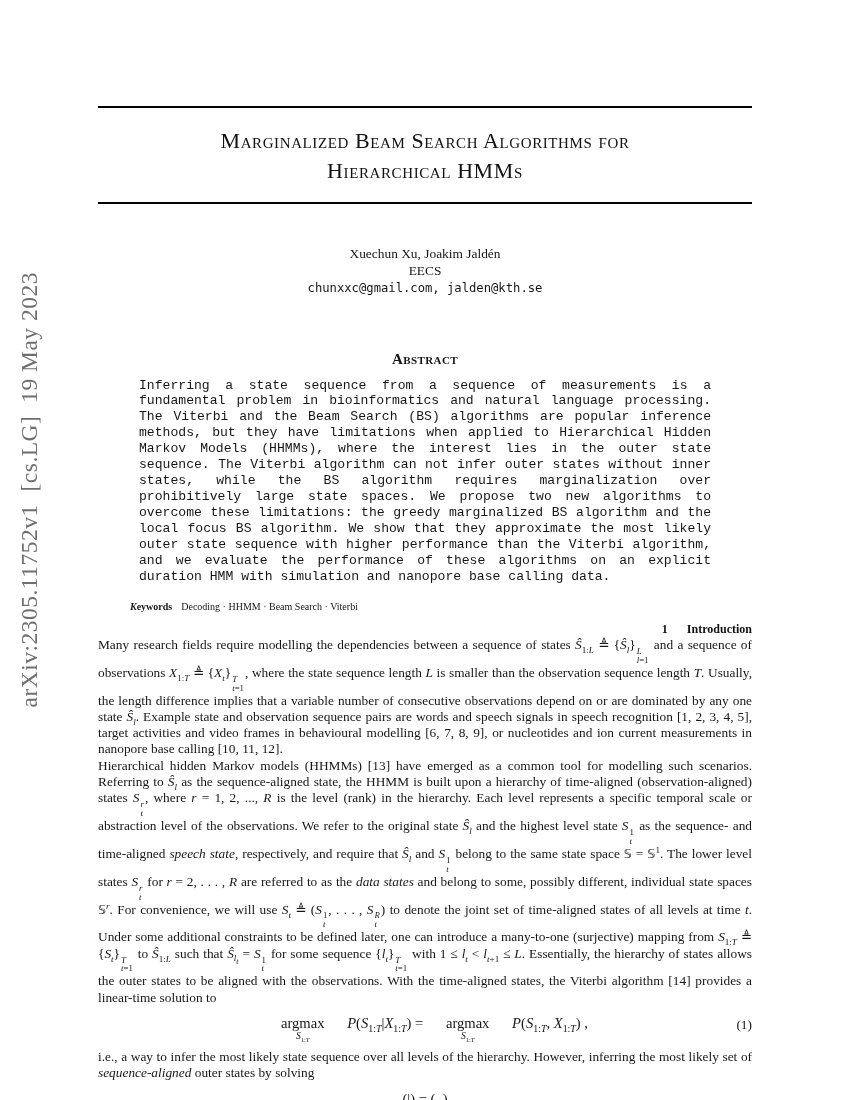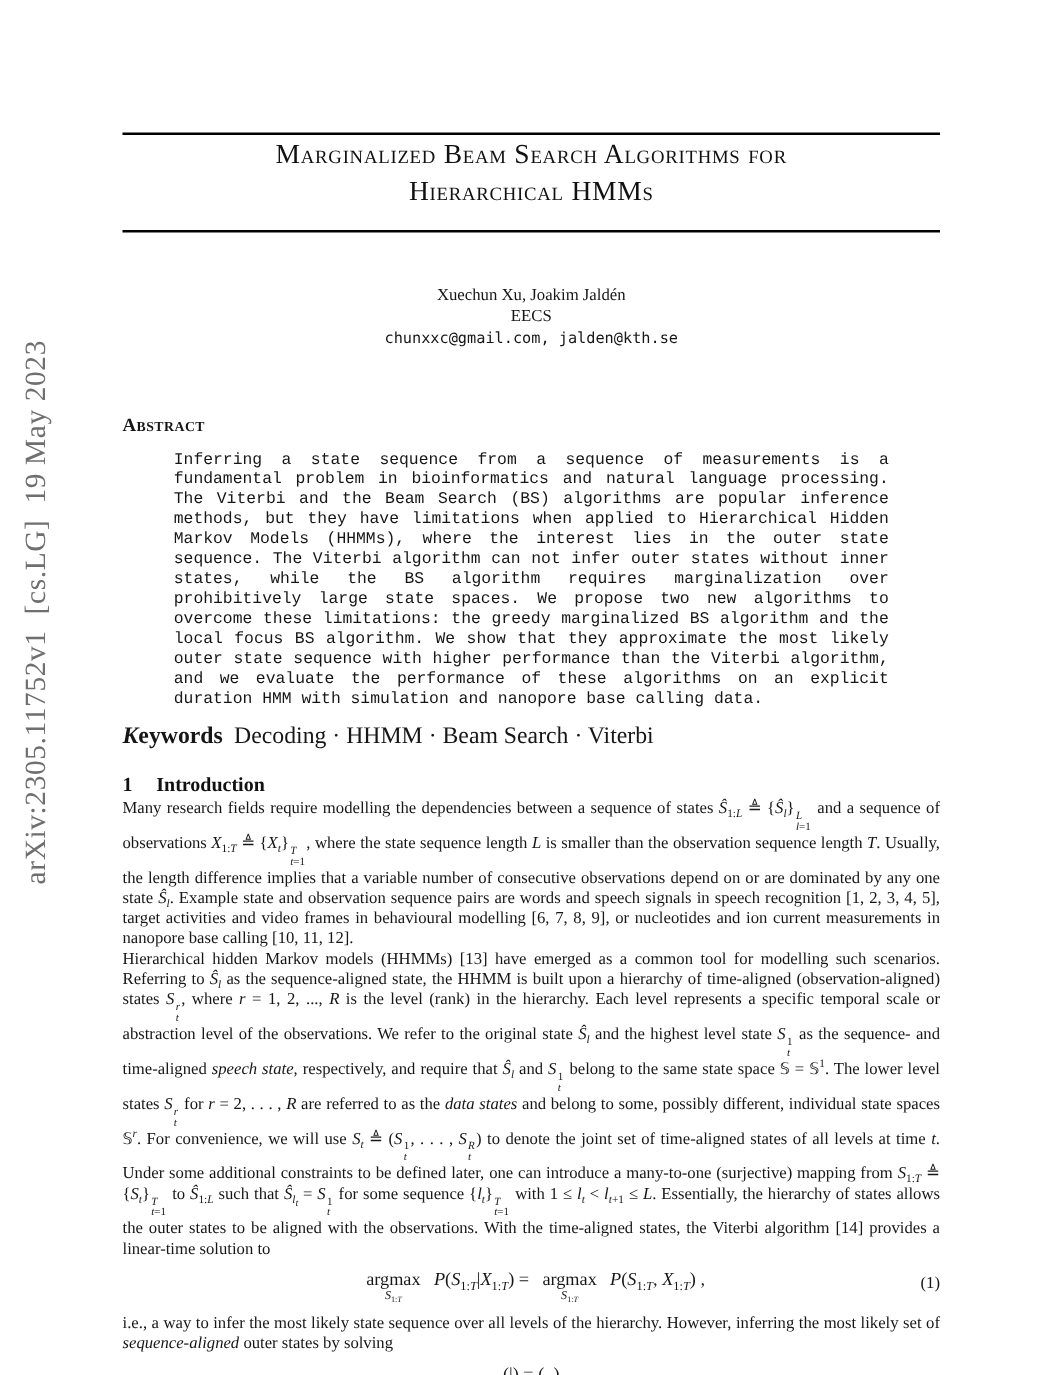--- a/index.html
+++ b/index.html
@@ -28,20 +28,21 @@
   .content {
     position: absolute;
     left: 98px;
     top: 0;
     width: 654px;
   }
   .rule { border-top: 2.6px solid #000; width: 100%; }
   .rule-top { margin-top: 106px; }
   .rule-bottom { margin-top: 16px; }
   .title {
+    margin-top: 18px;
     text-align: center;
     font-variant: small-caps;
     font-weight: normal;
     font-size: 22px;
     line-height: 30px;
     letter-spacing: 0.6px;
     color: #111;
   }
   .authors {
     margin-top: 42px;
@@ -50,46 +51,48 @@
     line-height: 16.5px;
   }
   .author-names { font-weight: normal; }
   .author-emails {
     font-family: "DejaVu Sans Mono", "Liberation Mono", monospace;
     font-size: 12.2px;
     margin-top: 1px;
   }
   .abstract-heading {
     margin-top: 54px;
-    text-align: left;
+    text-align: center;
     font-variant: small-caps;
     font-weight: bold;
     font-size: 15px;
     letter-spacing: 0.4px;
   }
   .abstract-text {
     width: 572px;
     margin: 10px auto 0 auto;
     text-align: justify;
     font-size: 13.1px;
     line-height: 15.95px;
     font-family: Liberation Mono, monospace;
   }
   .keywords {
     margin-top: 14px;
-    font-size: 19px;
+    font-size: 10px;
     line-height: 16px;
+    margin-left: 32px;
   }
   .kw-label { display: inline-block; font-weight: bold; margin-right: 9px; }
   .kw-label::first-letter { font-style: italic; }
   .section-heading {
-    margin-top: 23px;
-    font-size: 16px;
+    margin-top: 7px;
+    font-size: 12px;
     font-weight: bold;
     color: #111;
+    text-align: right;
   }
   .sec-num { margin-right: 19px; }
   .body-par {
     text-align: justify;
     font-size: 13.35px;
     line-height: 16.3px;
   }
   .body-par i, .eq-body i { font-style: italic; }
   sub, sup { line-height: 0; }
   sub { font-size: 0.68em; }
@@ -119,21 +122,21 @@
   .eq-num {
     position: absolute;
     right: 0;
     top: 4px;
     font-size: 13.4px;
   }
   .argop {
     display: inline-flex;
     flex-direction: column;
     align-items: center;
-    margin: 0 7px;
+    margin: 0 19px;
   }
   .argop .an { line-height: 1.1; }
   .argop .as { font-size: 0.66em; line-height: 1; margin-top: 0px; }
 </style>
 </head>
 <body>
 
 <div class="page">
 
   <div class="watermark">arXiv:2305.11752v1  [cs.LG]  19 May 2023</div>

